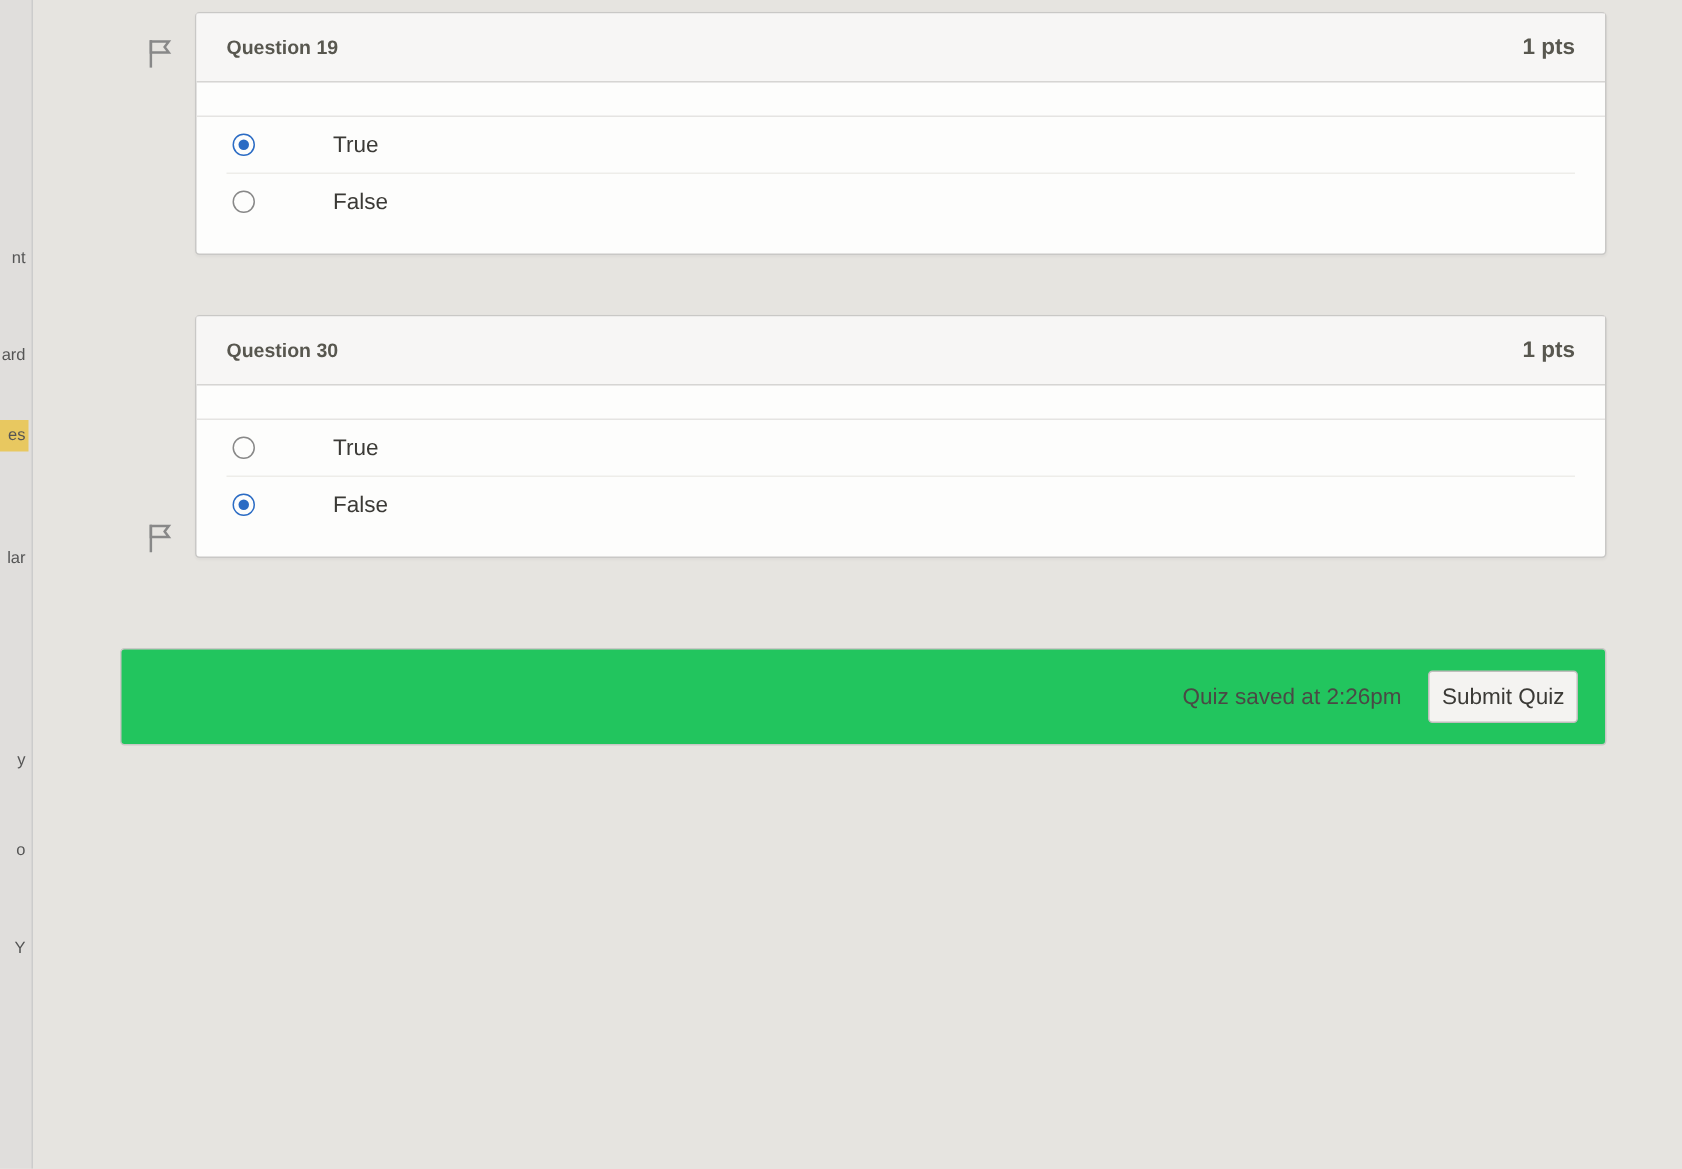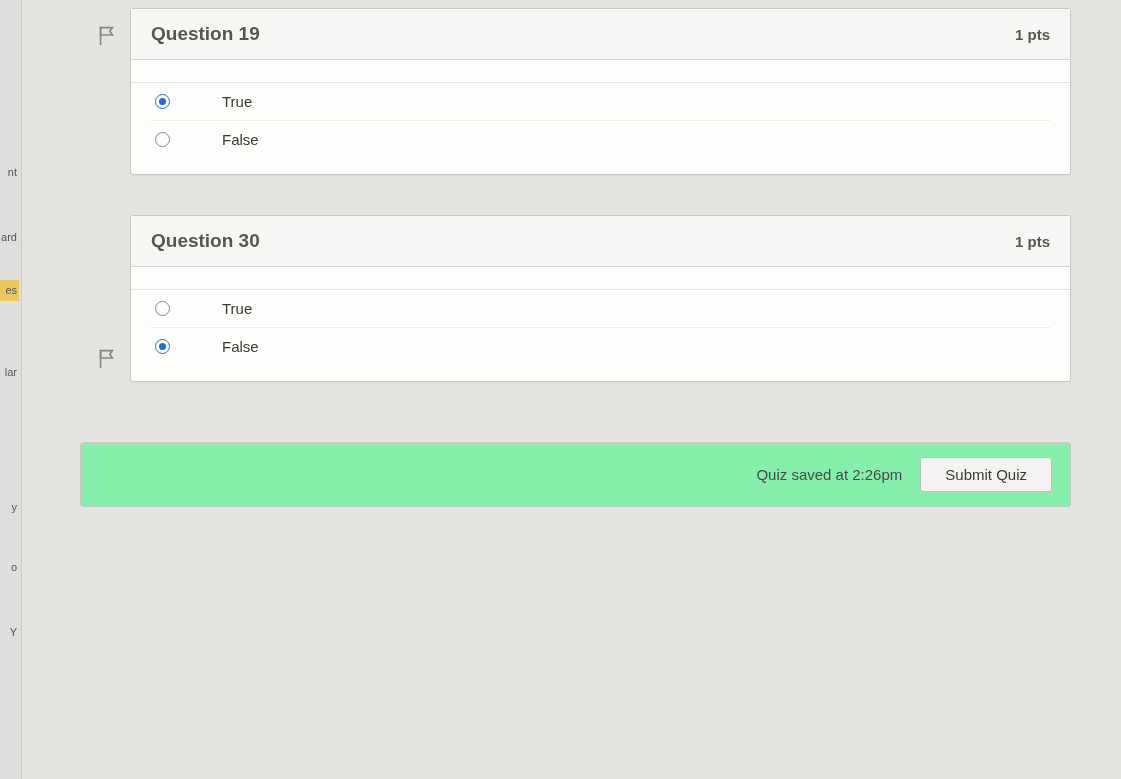--- a/index.html
+++ b/index.html
@@ -66,21 +66,21 @@
     }
     .question-header {
       display: flex;
       justify-content: space-between;
       align-items: center;
       padding: 14px 20px;
       border-bottom: 1px solid #d6d5d3;
       background: #f7f6f5;
     }
     .question-title {
-      font-size: 19px;
+      font-size: 13px;
       font-weight: 700;
       color: #58574f;
     }
     .question-pts {
       font-size: 15px;
       color: #58574f;
       font-weight: 600;
     }
     .question-body {
       padding: 22px 20px 10px 20px;
@@ -126,40 +126,40 @@
       background: #2a6bc4;
       border-radius: 50%;
     }
     .answer-label {
       font-size: 15px;
       color: #3b3a36;
       cursor: pointer;
     }
 
     .footer-bar {
-      background: #86efac;
+      background: #22c55e;
       border: 1px solid #c9c8c6;
       border-radius: 3px;
       margin-left: 0px;
       margin-top: 60px;
       padding: 14px 18px;
       display: flex;
       justify-content: flex-end;
       align-items: center;
       gap: 18px;
     }
     .save-status {
       font-size: 15px;
       color: #4a4945;
     }
     .submit-btn {
       background: #f4f3f1;
       border: 1px solid #bfbebc;
       border-radius: 3px;
-      padding: 8px 24px;
+      padding: 8px 8px;
       font-size: 15px;
       color: #3b3a36;
       cursor: pointer;
     }
 
     .q1-card { margin-top: 8px; }
   </style>
 </head>
 <body>
 

